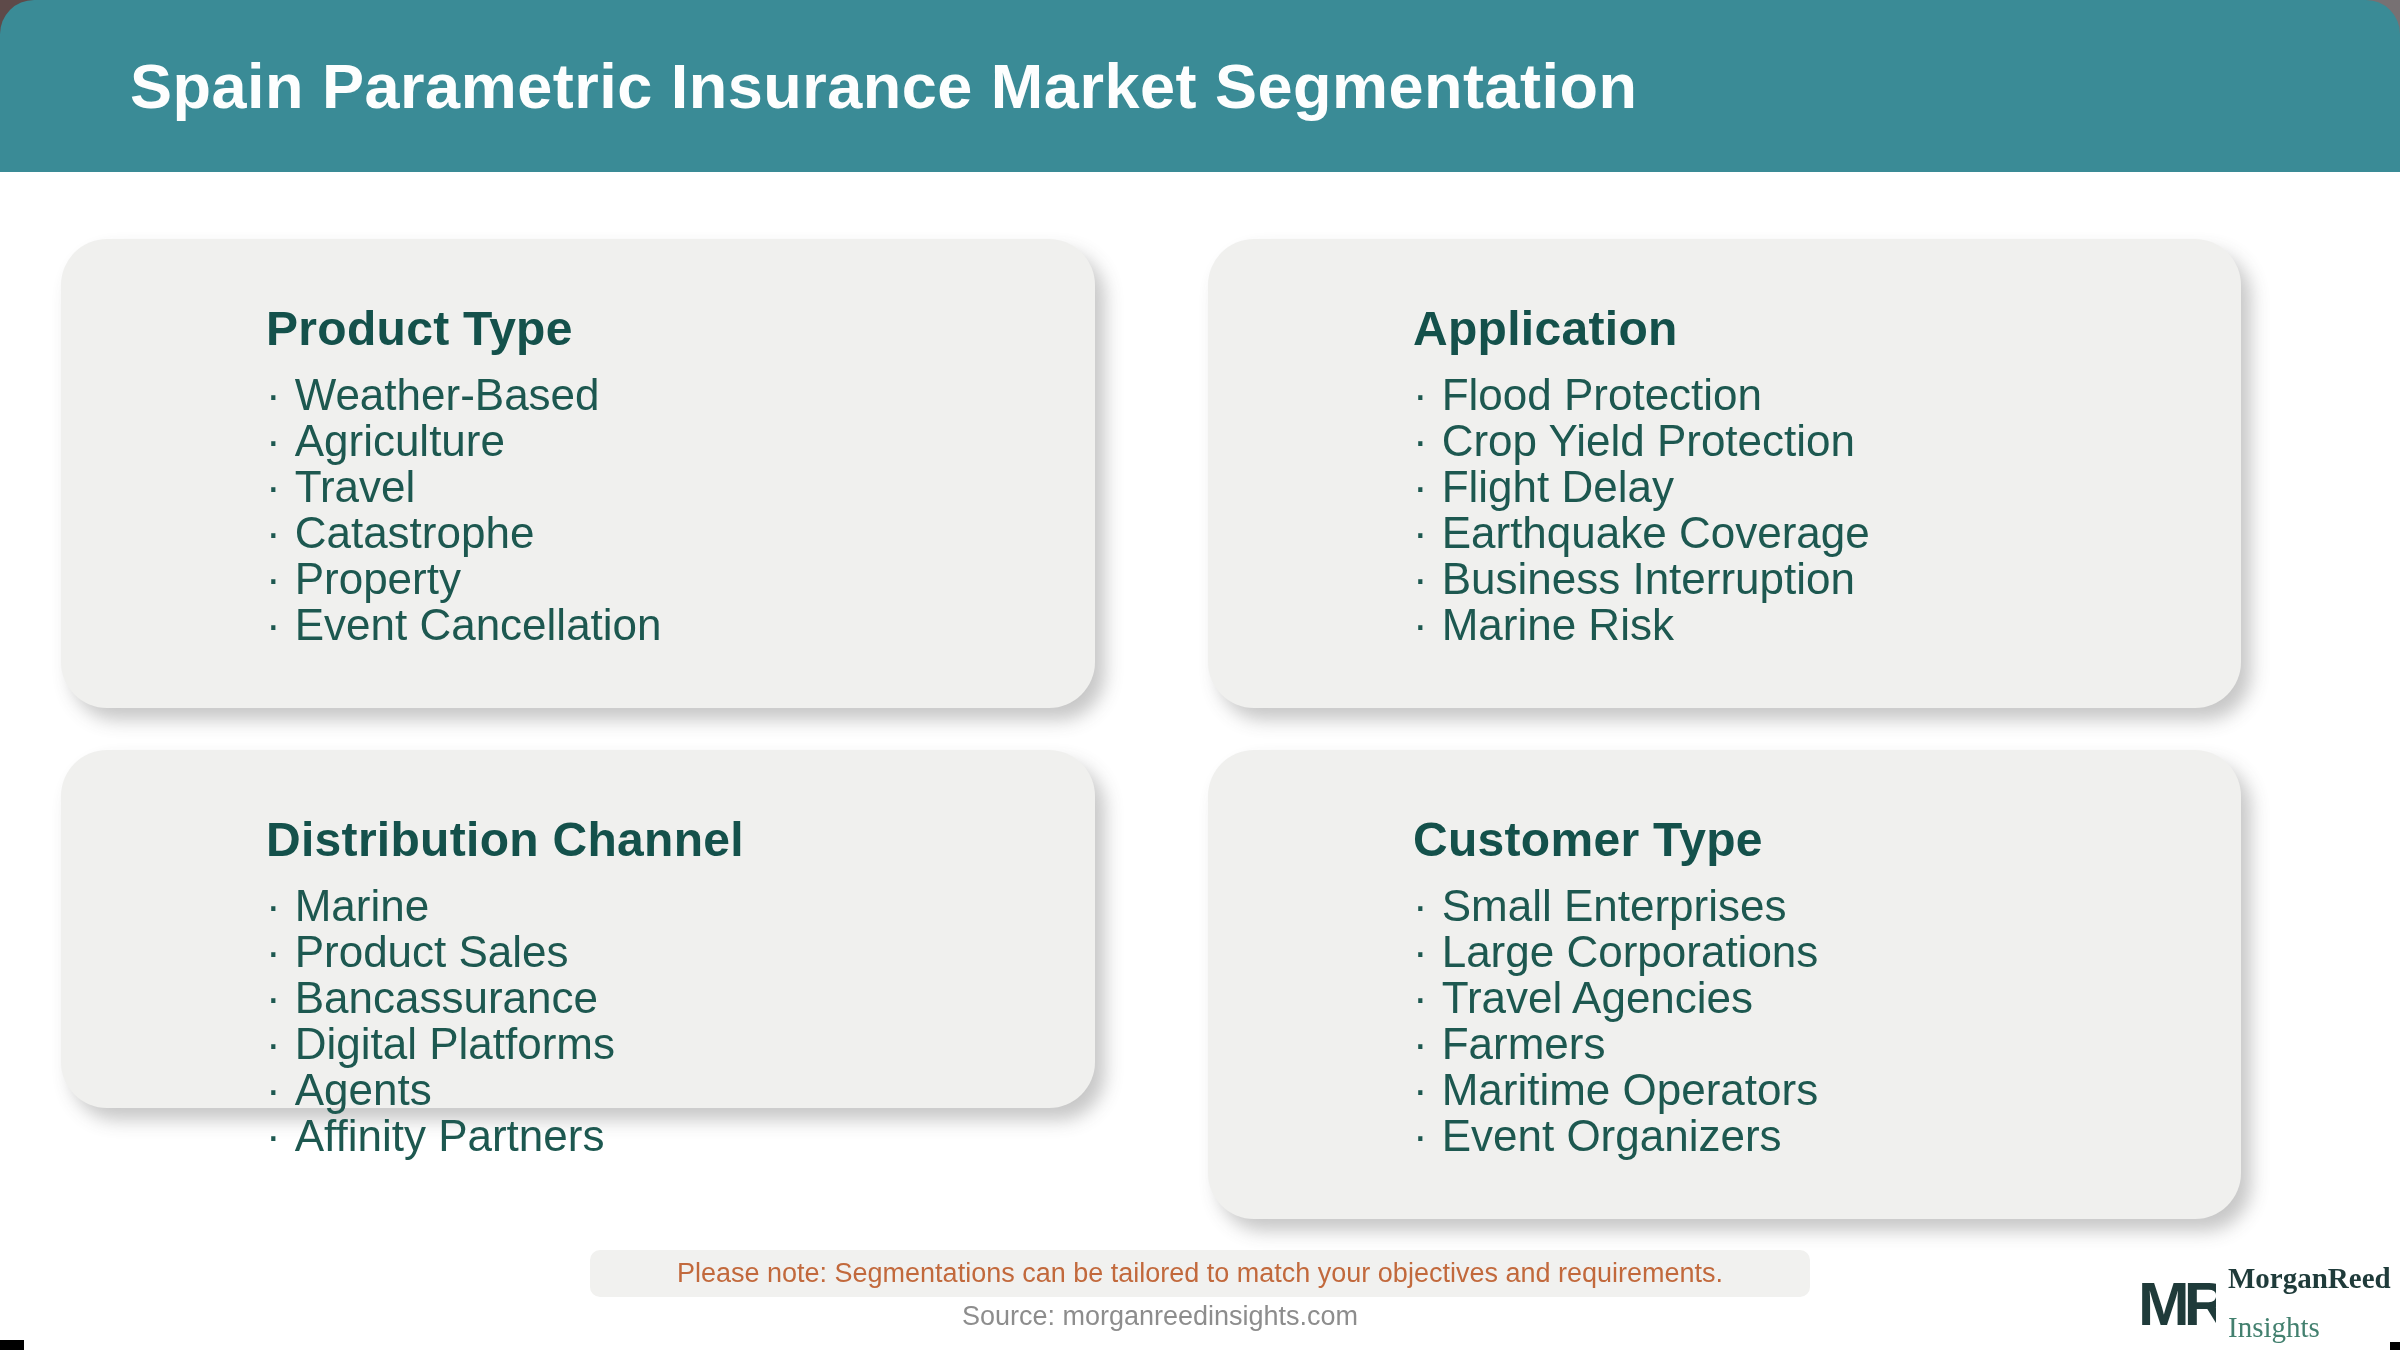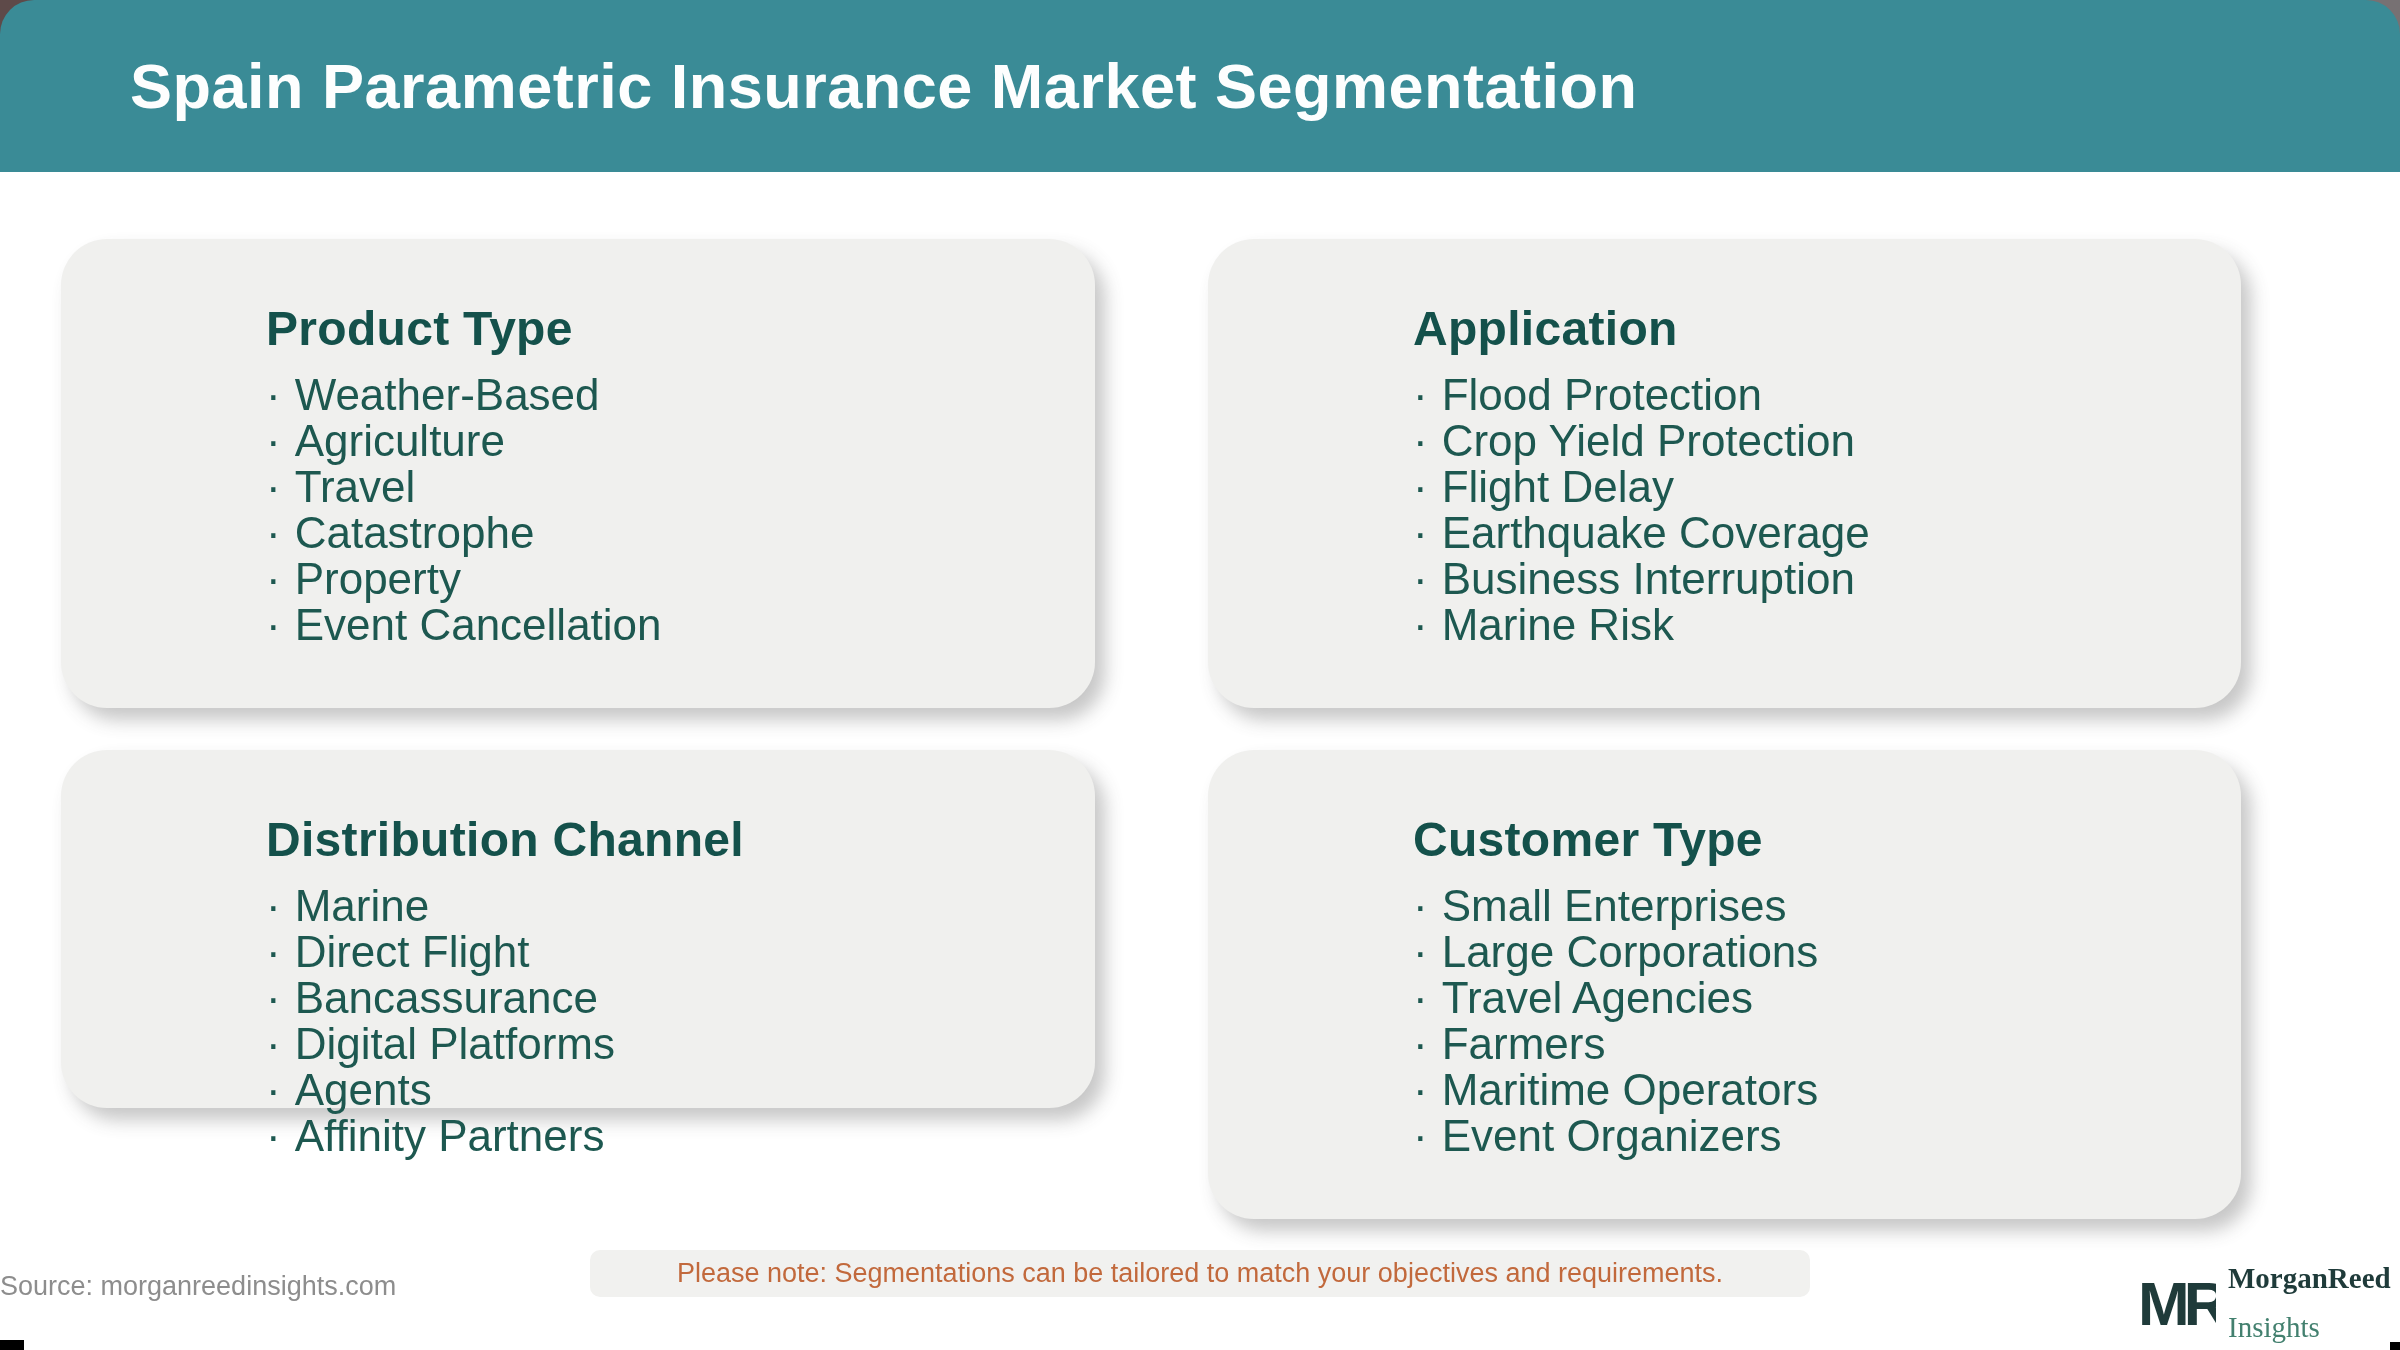--- a/index.html
+++ b/index.html
@@ -53,21 +53,21 @@
   }
   .card-list li::before{content:"\00B7";margin-right:14px;}
   .note{
     position:absolute;top:1250px;left:50%;transform:translateX(-50%);
     min-width:1220px;height:47px;background:var(--note-bg);border-radius:10px;
     display:flex;align-items:center;justify-content:center;
     font-size:27px;color:var(--note-text);padding:0 28px;box-sizing:border-box;
     white-space:nowrap;z-index:1;
   }
   .source{
-    position:absolute;top:1271px;left:0;width:2320px;text-align:left;
+    position:absolute;top:1301px;left:0;width:2320px;text-align:center;
     font-size:27px;color:var(--source-text);z-index:1;
   }
   .logo{
     position:absolute;left:2138px;top:1264px;display:flex;align-items:center;
     gap:12px;z-index:1;
   }
   .logo-monogram{width:78px;height:56px;}
   .logo-monogram text{
     font-family:"Liberation Sans", sans-serif;font-weight:700;
     font-size:62px;letter-spacing:-6px;fill:var(--logo-dark);
@@ -112,21 +112,21 @@
       <li>Earthquake Coverage</li>
       <li>Business Interruption</li>
       <li>Marine Risk</li>
     </ul>
   </div>
 
   <div class="card pos-3">
     <h2 class="card-title">Distribution Channel</h2>
     <ul class="card-list">
       <li>Marine</li>
-      <li>Direct Flight</li>
+      <li>Product Sales</li>
       <li>Bancassurance</li>
       <li>Digital Platforms</li>
       <li>Agents</li>
       <li>Affinity Partners</li>
     </ul>
   </div>
 
   <div class="card pos-4">
     <h2 class="card-title">Customer Type</h2>
     <ul class="card-list">

